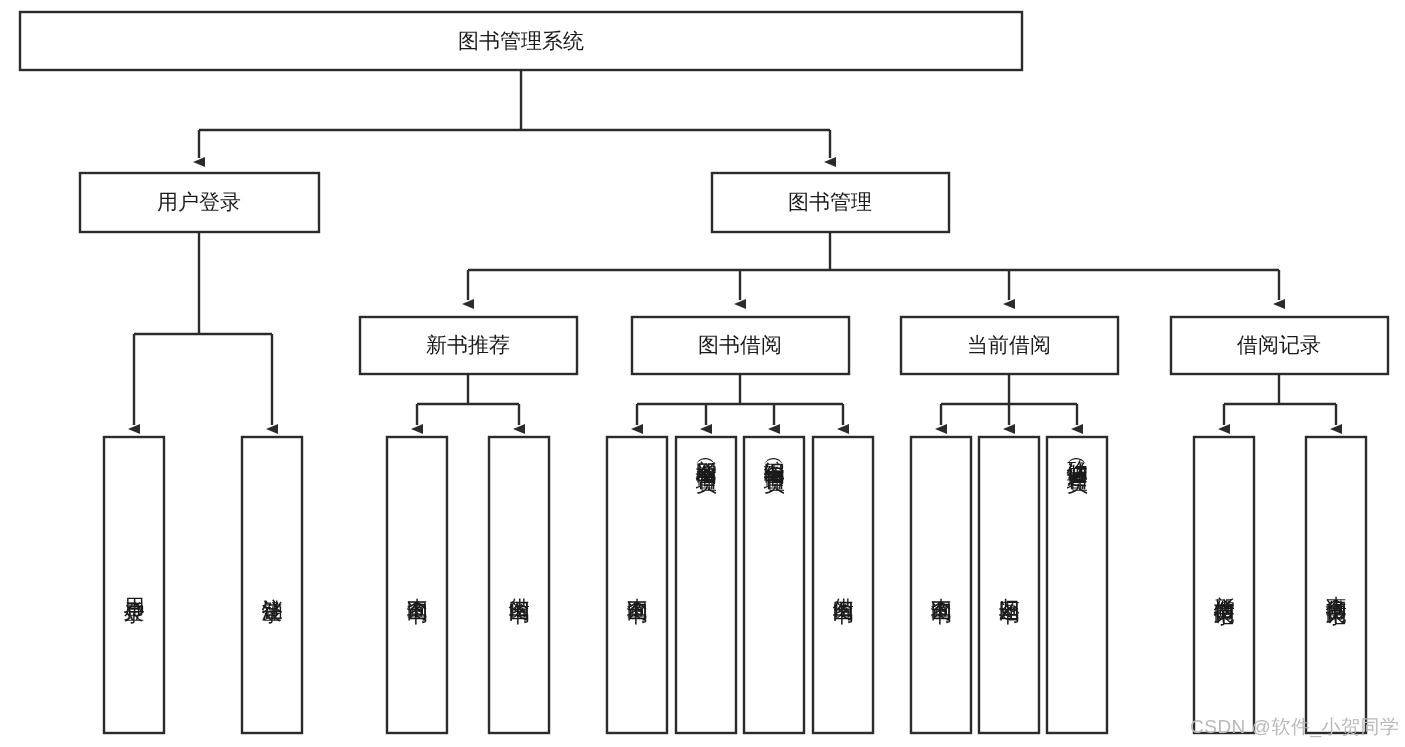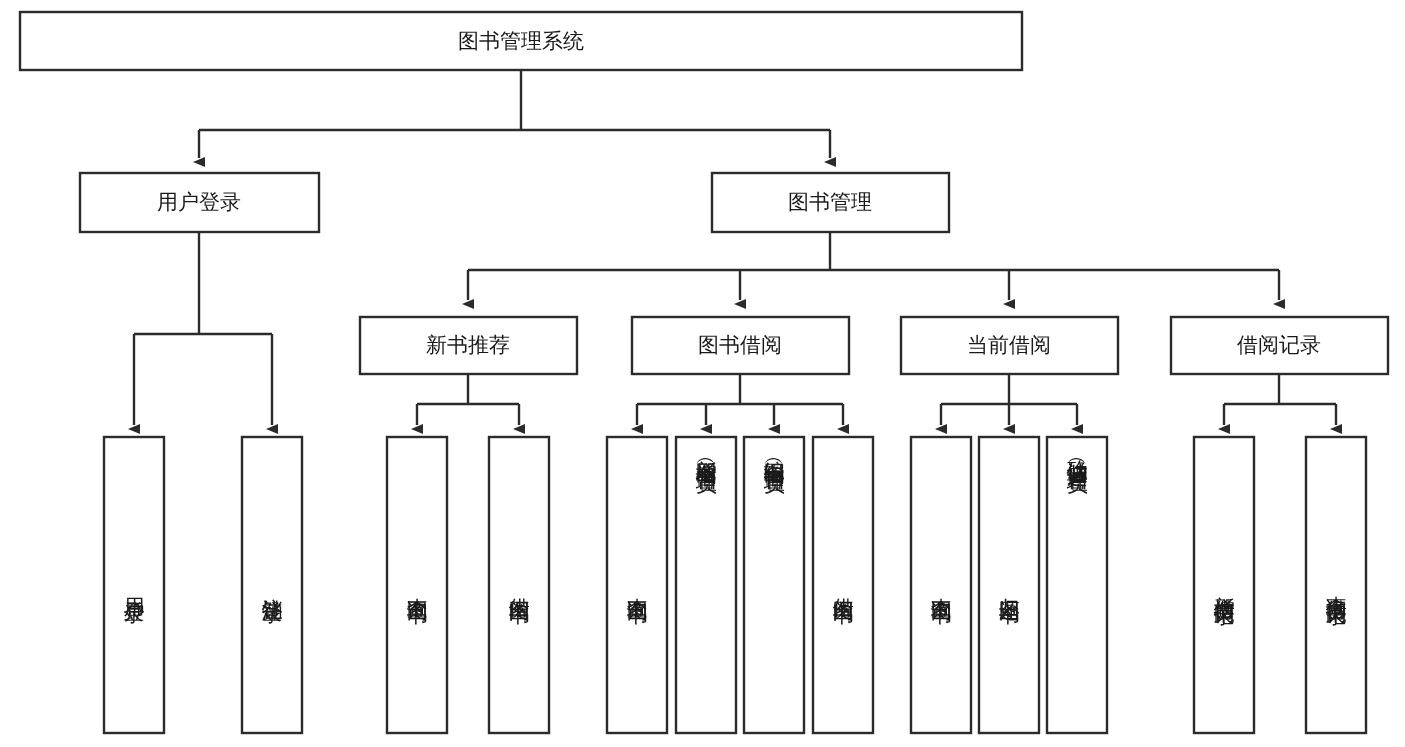--- a/index.html
+++ b/index.html
@@ -220,14 +220,15 @@
   </div>
 
   <div class="vlabel-box" style="left:1194px; top:437px; width:60px; height:296px;">
     <span class="vlabel-text">新增借阅记录</span>
   </div>
 
   <div class="vlabel-box" style="left:1306px; top:437px; width:60px; height:296px;">
     <span class="vlabel-text">查询借阅记录</span>
   </div>
 
+  <div class="watermark" style="left:1190px; top:714px;">CSDN @软件_小贺同学</div>
 
 </div>
 
 </body></html>

